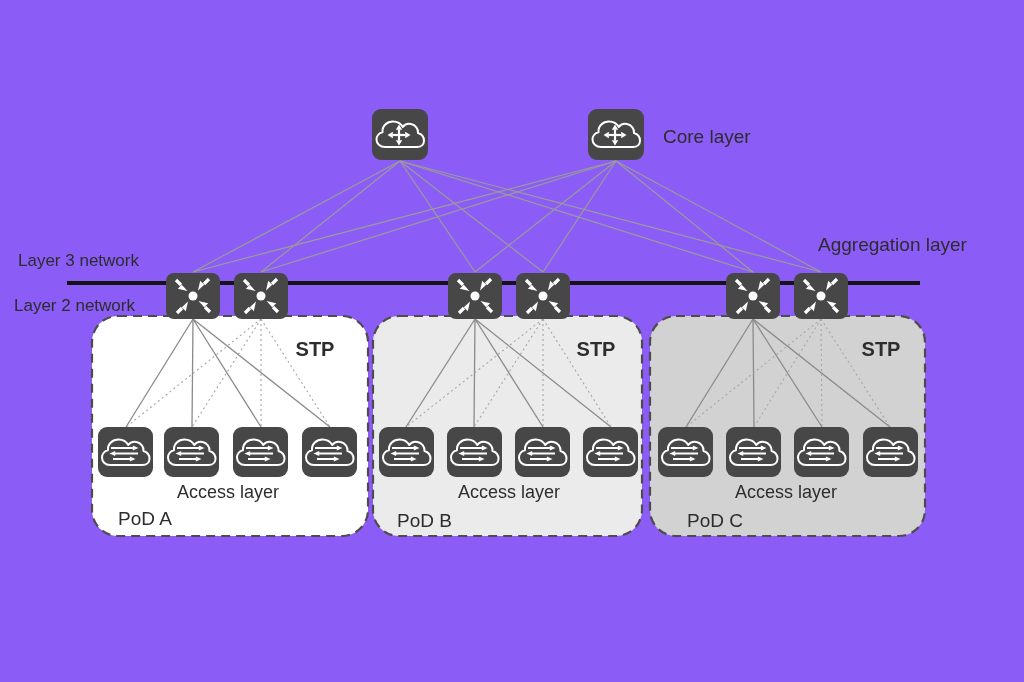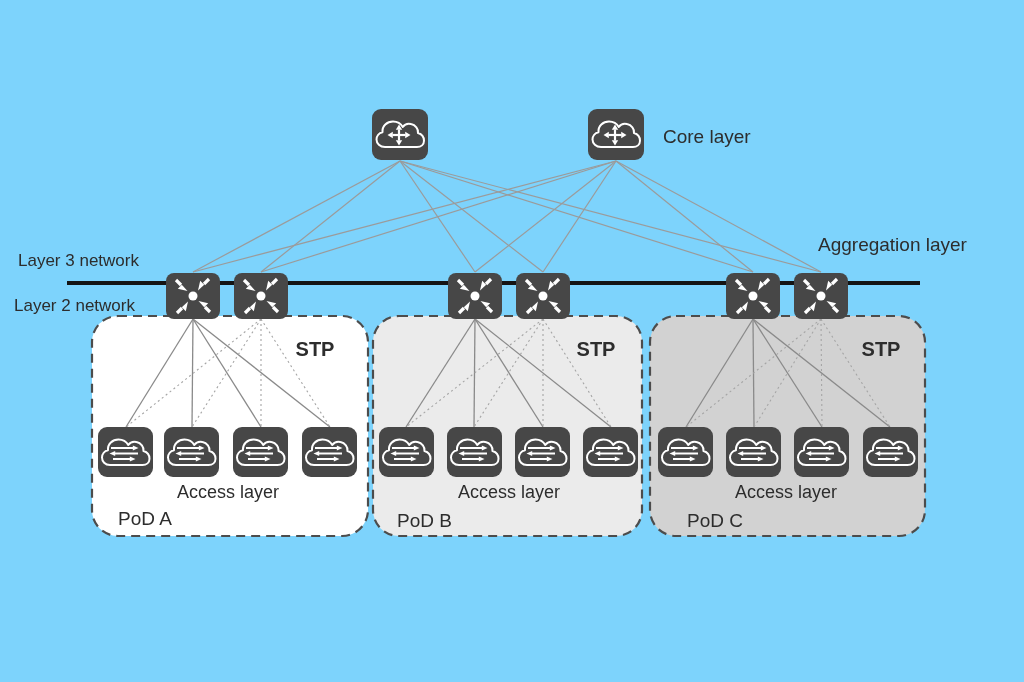--- a/index.html
+++ b/index.html
@@ -1,16 +1,16 @@
 <!DOCTYPE html>
 <html><head>
 <meta charset="utf-8">
 <style>
   html,body{margin:0;padding:0;background:#ffffff;}
-  .page{position:relative;width:1024px;height:682px;background:#7dd3fc;overflow:hidden;
+  .page{position:relative;width:1024px;height:682px;background:#8b5cf6;overflow:hidden;
         font-family:"Liberation Sans", sans-serif;}
   svg{display:block;}
   text{fill:#2d2d2d;font-family:"Liberation Sans", sans-serif;}
   .lbl-side{font-size:17px;}
   .lbl-layer{font-size:19px;}
   .lbl-stp{font-size:20px;font-weight:600;}
   .lbl-access{font-size:18px;}
   .lbl-pod{font-size:19px;}
   .core-link{stroke:#9b9b9b;stroke-width:1.2;}
   .active-link{stroke:#8a8a8a;stroke-width:1.3;}

